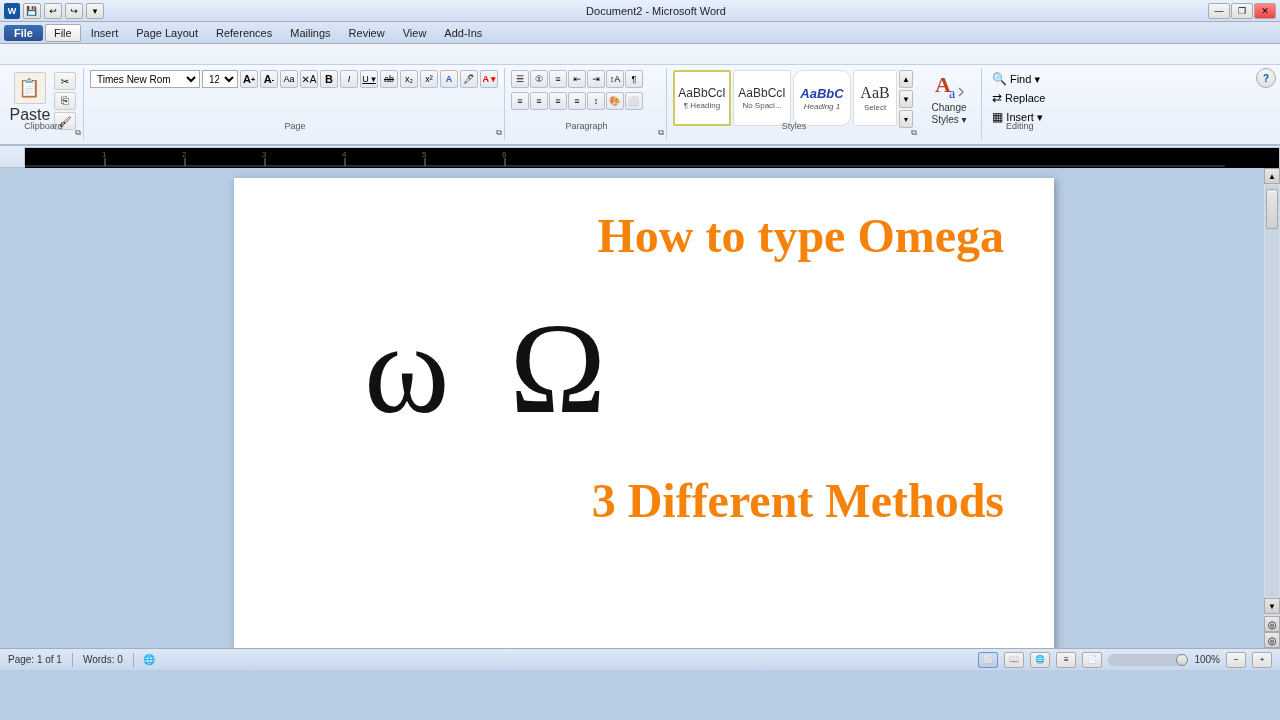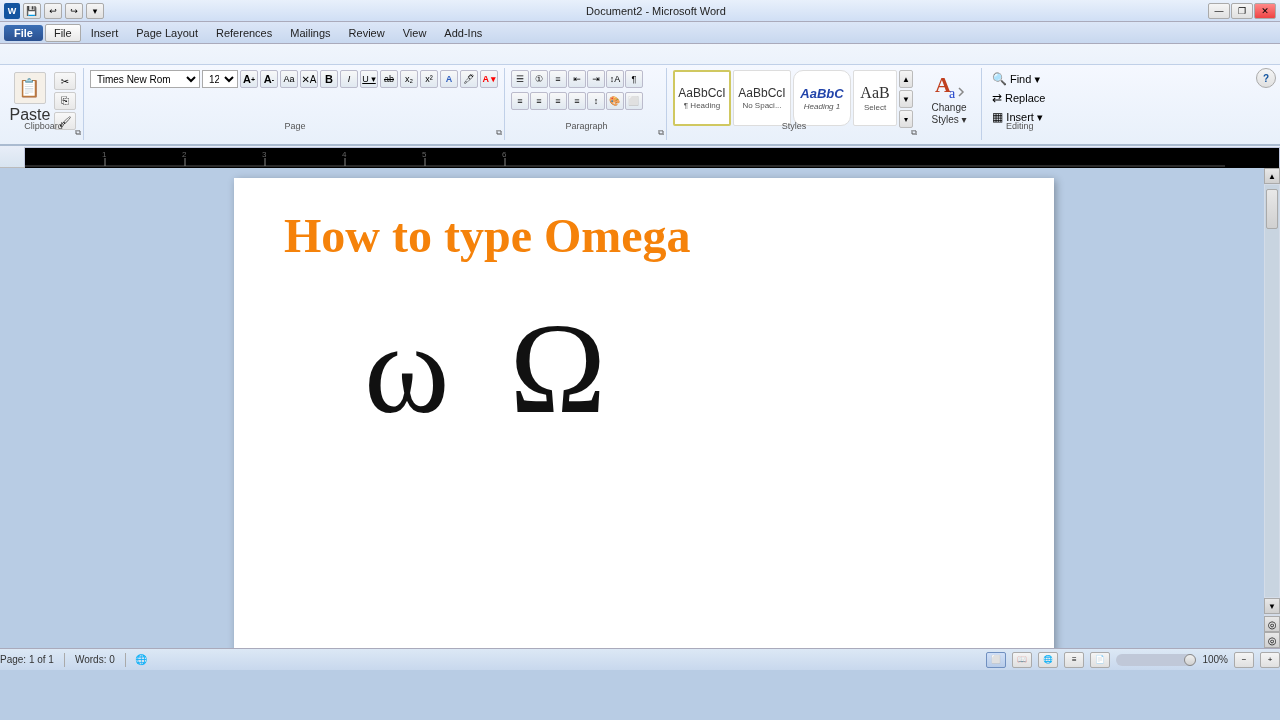--- a/index.html
+++ b/index.html
@@ -368,20 +368,21 @@
       background: #b8cce4;
     }
 
     
     #doc-container {
       flex: 1;
       display: flex;
       justify-content: center;
       padding: 10px 0;
       overflow: hidden;
+      text-align: right;
     }
     #page {
       width: 820px;
       min-height: 500px;
       background: white;
       box-shadow: 2px 2px 8px rgba(0,0,0,0.3);
       padding: 30px 50px;
       position: relative;
     }
 
@@ -449,21 +450,21 @@
       top: 4px;
       left: 1px;
     }
 
     
     #statusbar {
       height: 22px;
       background: linear-gradient(to bottom, #dce8f5, #c8d8ed);
       display: flex;
       align-items: center;
-      padding: 0 0;
+      padding: 0 8px;
       gap: 10px;
       border-top: 1px solid #aab;
     }
     .status-item {
       font-size: 10px;
       color: #333;
     }
     .status-sep {
       width: 1px; height: 14px;
       background: #aaa;
@@ -721,20 +722,21 @@
 
   <div id="left-ruler"></div>
 
   <div id="doc-container">
     <div id="page">
       <div class="doc-title">How to type Omega</div>
       <div class="omega-container">
         <div class="omega-small">ω</div>
         <div class="omega-large">Ω</div>
       </div>
+      <div class="doc-subtitle">3 Different Methods</div>
     </div>
   </div>
 
   <div id="right-scroll">
     <div class="scroll-btn">▲</div>
     <div class="scroll-track">
       <div class="scroll-thumb"></div>
     </div>
     <div class="scroll-btn">▼</div>
     <div class="scroll-btn" style="font-size:10px; margin-top:2px;">◎</div>

